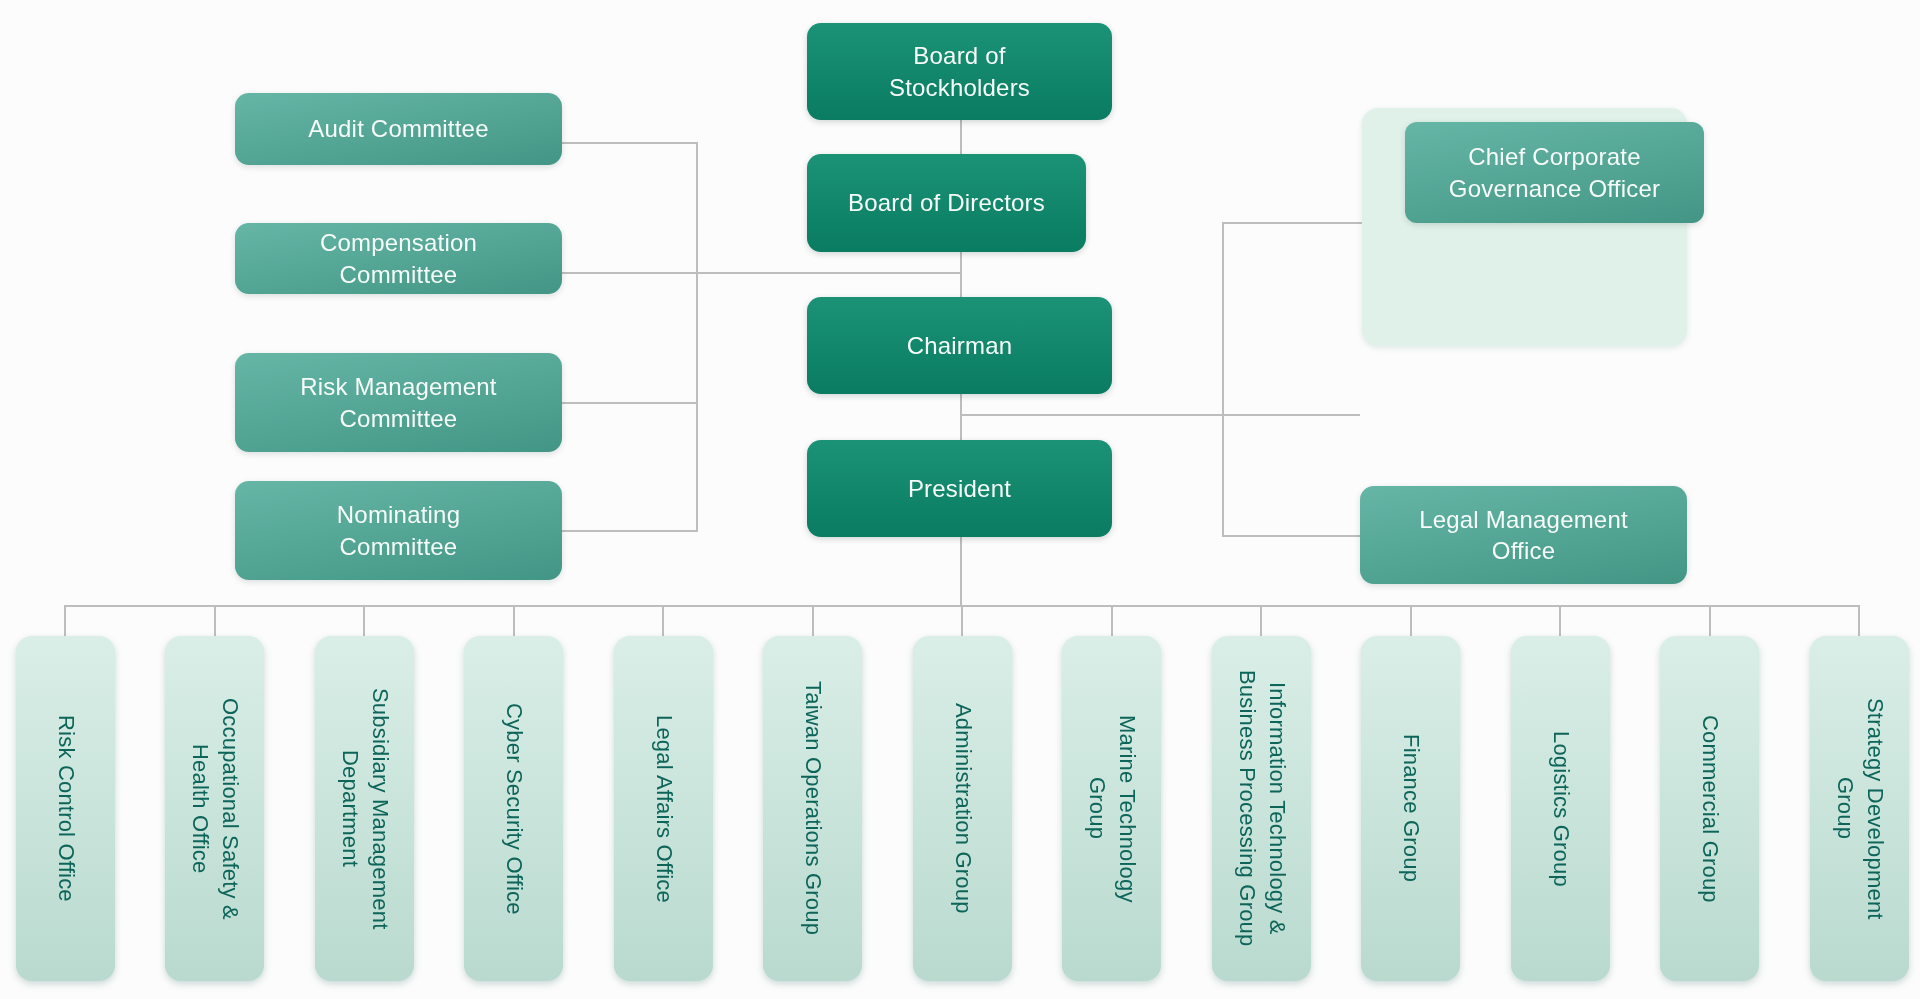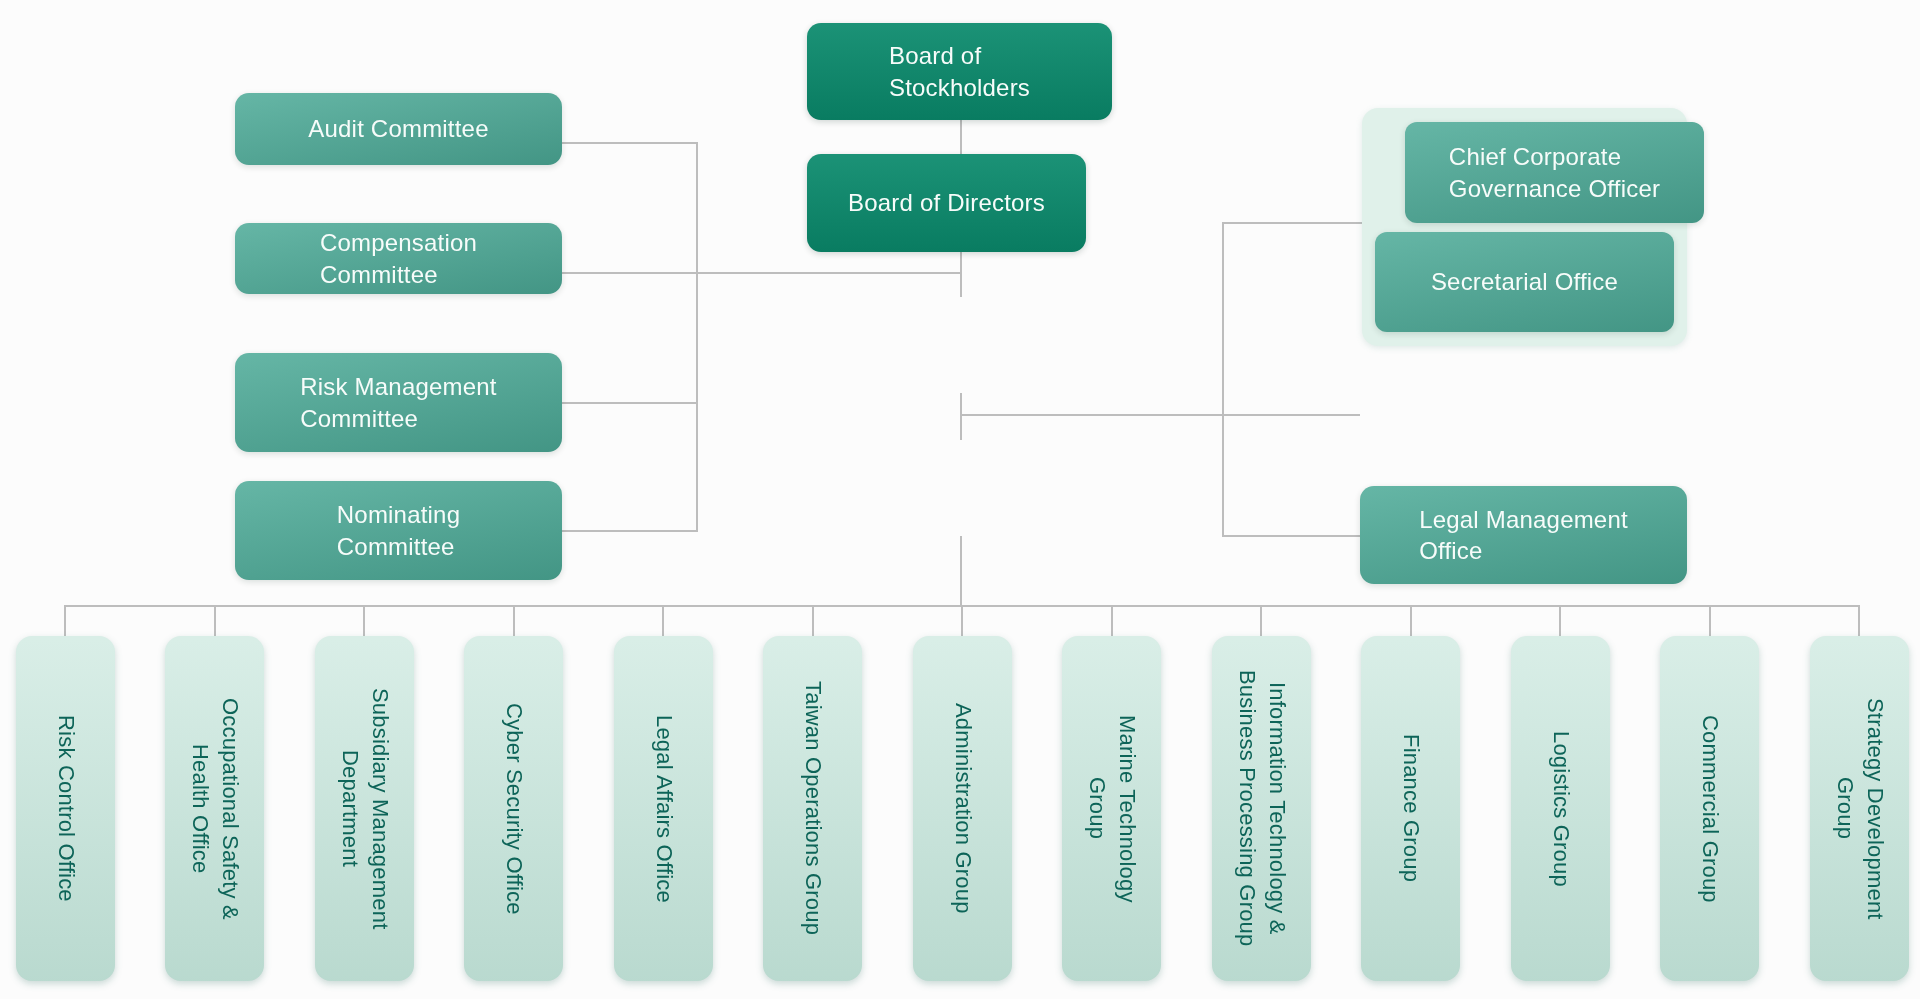--- a/index.html
+++ b/index.html
@@ -19,21 +19,21 @@
     font-family:"Liberation Sans","DejaVu Sans",sans-serif;
   }
   .line{position:absolute;background:var(--connector);}
   .line.h{height:2px;}
   .line.v{width:2px;}
   .node{
     position:absolute;display:flex;align-items:center;justify-content:center;
     border-radius:14px;text-align:center;
   }
   .node span{
-    white-space:pre-line;text-align:left;line-height:1.3;
+    white-space:pre-line;text-align:center;line-height:1.3;
     font-size:24px;font-weight:500;letter-spacing:.2px;color:var(--text-on-dark);
   }
   .dark{
     background:linear-gradient(180deg,rgba(255,255,255,.07),rgba(0,0,0,.10)),var(--node-primary);
     box-shadow:0 2px 6px rgba(0,40,30,.18);
   }
   .mid{
     background:linear-gradient(170deg,rgba(255,255,255,.14),rgba(0,0,0,.12)),var(--node-secondary);
     box-shadow:0 2px 6px rgba(0,40,30,.14);
   }
@@ -90,20 +90,26 @@
   <div class="line v" style="left:1709px;top:605px;height:32px"></div>
   <div class="line v" style="left:1858px;top:605px;height:32px"></div>
 
   <div class="node dark" style="left:807px;top:23px;width:305px;height:97px">
     <span>Board of
 Stockholders</span>
   </div>
   <div class="node dark" style="left:807px;top:154px;width:279px;height:98px">
     <span>Board of Directors</span>
   </div>
+  <div class="node dark" style="left:807px;top:297px;width:305px;height:97px">
+    <span>Chairman</span>
+  </div>
+  <div class="node dark" style="left:807px;top:440px;width:305px;height:97px">
+    <span>President</span>
+  </div>
 
   <div class="node mid" style="left:235px;top:93px;width:327px;height:72px">
     <span>Audit Committee</span>
   </div>
   <div class="node mid" style="left:235px;top:223px;width:327px;height:71px">
     <span>Compensation
 Committee</span>
   </div>
   <div class="node mid" style="left:235px;top:353px;width:327px;height:99px">
     <span>Risk Management
@@ -111,23 +117,20 @@
   </div>
   <div class="node mid" style="left:235px;top:481px;width:327px;height:99px">
     <span>Nominating
 Committee</span>
   </div>
 
   <div class="group-box" style="left:1362px;top:108px;width:325px;height:238px"></div>
   <div class="node mid inner" style="left:1405px;top:122px;width:299px;height:101px">
     <span>Chief Corporate
 Governance Officer</span>
-  </div>
-  <div class="node mid inner" style="left:1375px;top:232px;width:299px;height:100px">
-    <span>Secretarial Office</span>
   </div>
 
   <div class="node mid" style="left:1360px;top:486px;width:327px;height:98px">
     <span>Legal Management
 Office</span>
   </div>
 
   <div class="vnode" style="left:16px">
     <span>Risk Control Office</span>
   </div>

